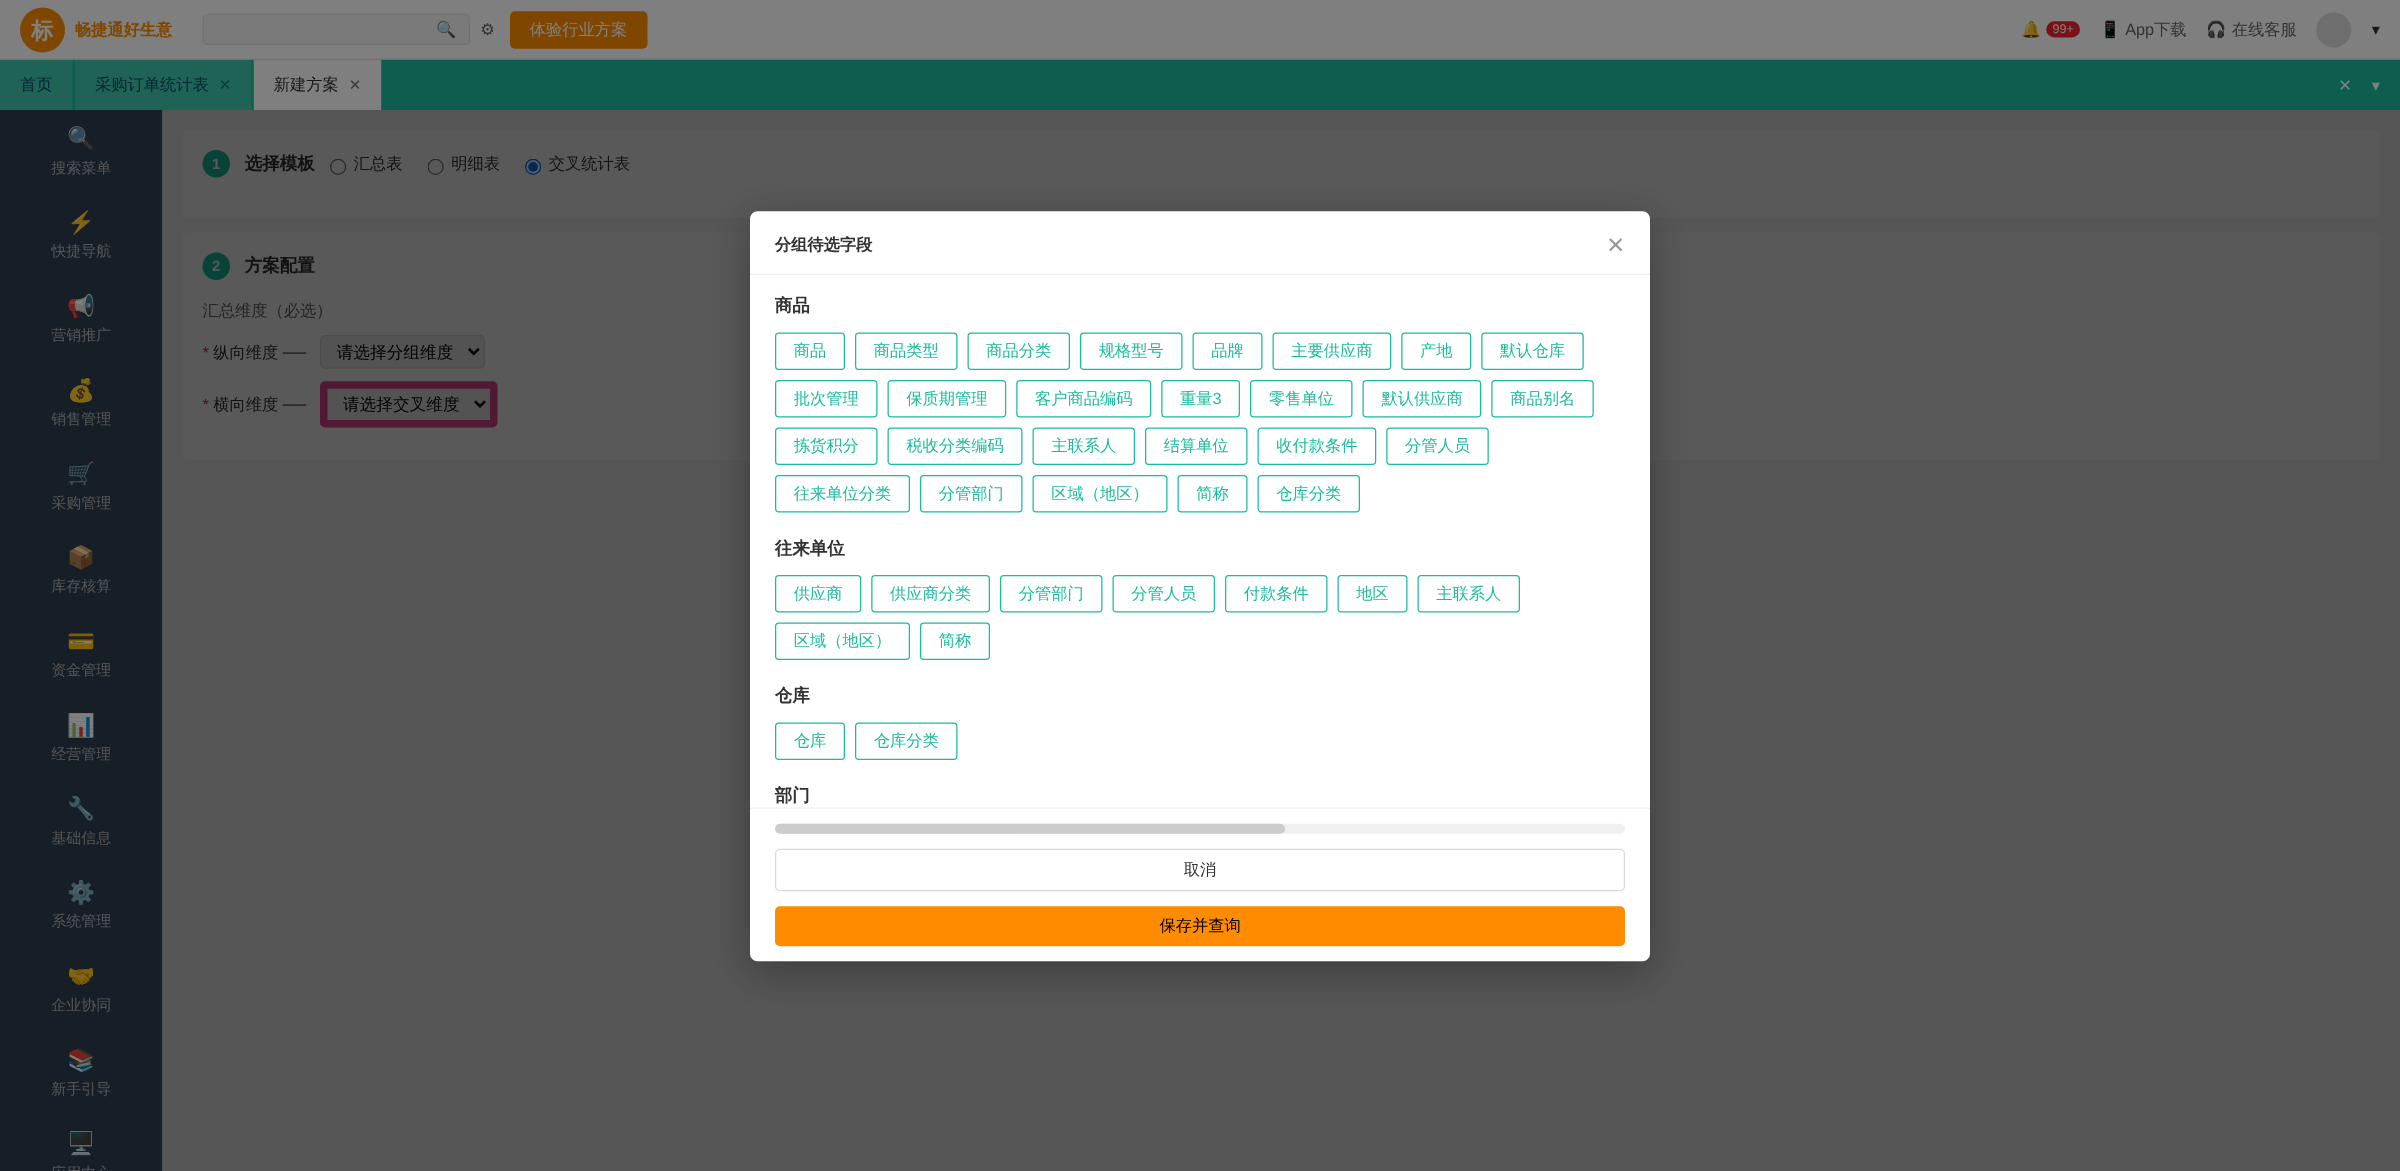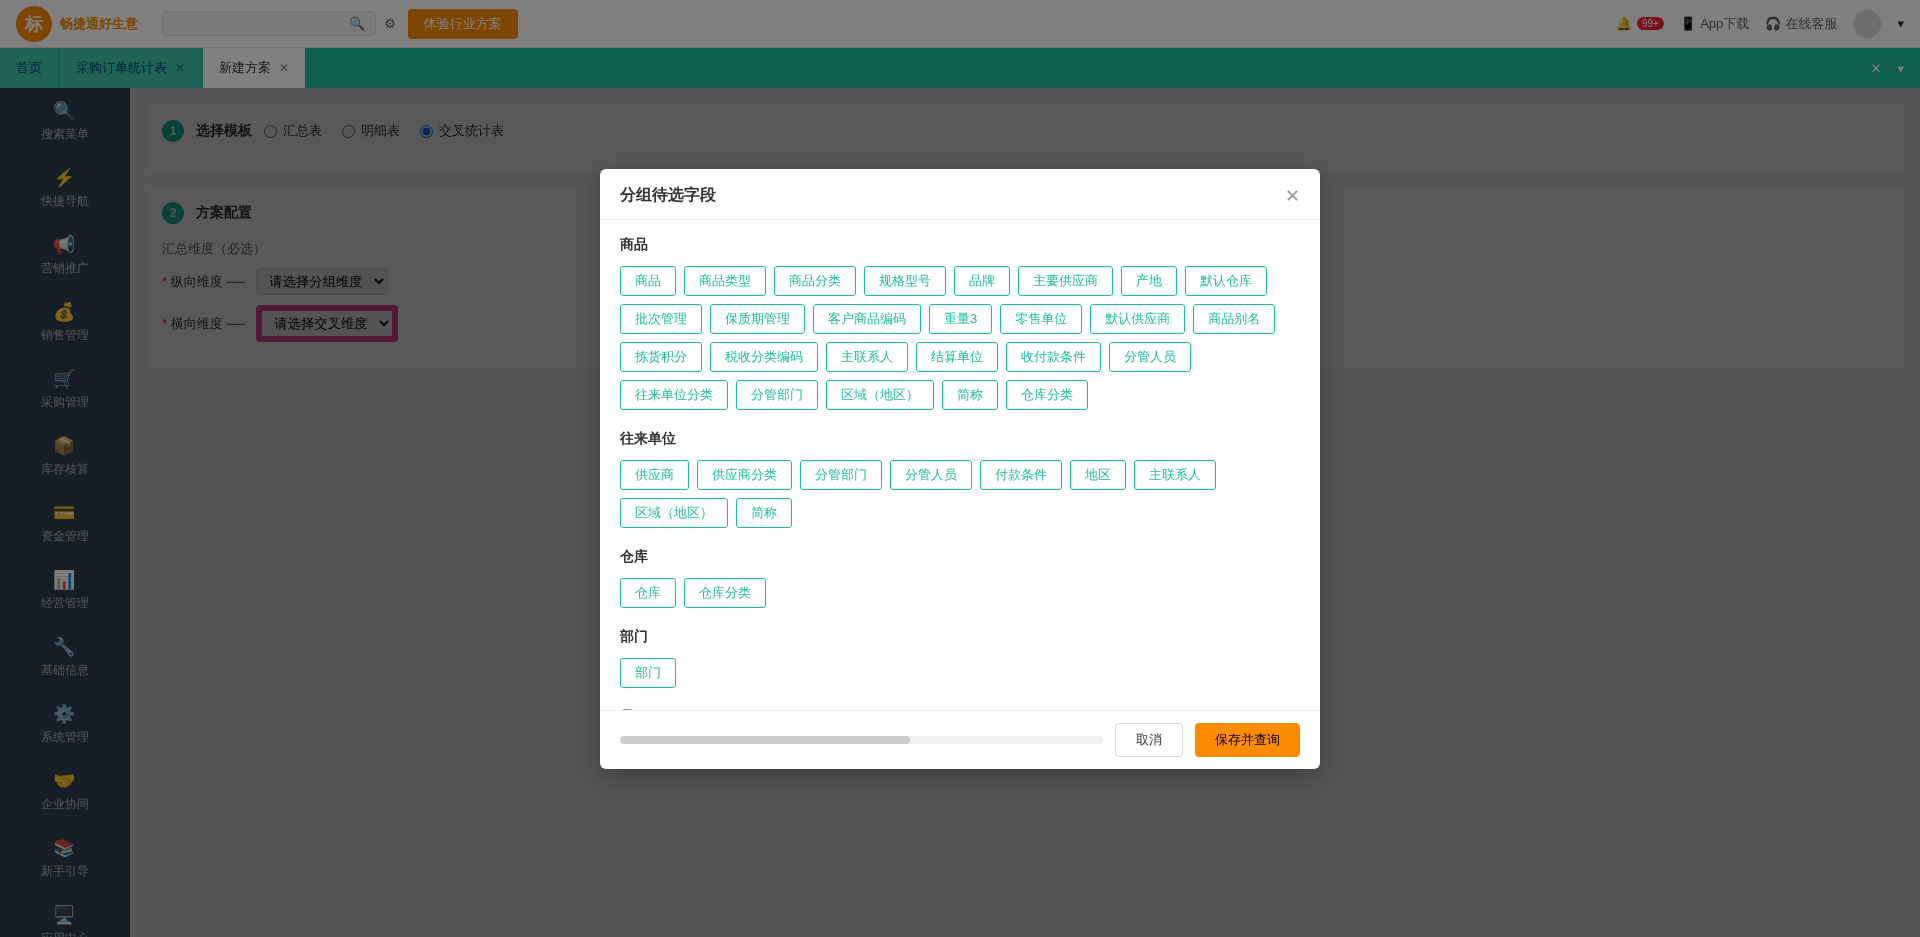--- a/index.html
+++ b/index.html
@@ -36,24 +36,24 @@
     .main { flex: 1; background: #f5f5f5; overflow: auto; padding: 16px; position: relative; }
     .page-title { font-size: 14px; color: #666; margin-bottom: 16px; }
     .form-section { background: #fff; border-radius: 4px; padding: 16px; margin-bottom: 12px; }
 
     
     .overlay { position: fixed; inset: 0; background: rgba(0,0,0,0.5); z-index: 100; display: flex; align-items: center; justify-content: center; }
 
     
     .modal { background: #fff; border-radius: 6px; width: 720px; max-height: 600px; display: flex; flex-direction: column; position: relative; box-shadow: 0 8px 32px rgba(0,0,0,0.3); }
     .modal-header { display: flex; align-items: center; justify-content: space-between; padding: 16px 20px 12px; border-bottom: 1px solid #f0f0f0; flex-shrink: 0; }
-    .modal-title { font-size: 16px; font-weight: bold; color: #333; }
+    .modal-title { font-size: 13px; font-weight: bold; color: #333; }
     .modal-close { cursor: pointer; font-size: 18px; color: #999; border: none; background: none; }
     .modal-body { flex: 1; overflow-y: auto; padding: 16px 20px; }
-    .modal-footer { padding: 12px 20px; border-top: 1px solid #f0f0f0; display: flex; justify-content: flex-end; gap: 12px; flex-shrink: 0; }
+    .modal-footer { padding: 12px 20px; border-top: 1px solid #f0f0f0; display: flex; justify-content: flex-end; gap: 12px; flex-shrink: 0; flex-direction: column; }
 
     
     .field-group { margin-bottom: 20px; }
     .field-group-title { font-size: 14px; font-weight: bold; color: #333; margin-bottom: 12px; }
     .field-tags { display: flex; flex-wrap: wrap; gap: 8px; }
     .field-tag { border: 1px solid #1abc9c; color: #1abc9c; border-radius: 3px; padding: 5px 14px; font-size: 13px; cursor: pointer; background: #fff; white-space: nowrap; }
 
     
     .btn-cancel { border: 1px solid #d9d9d9; background: #fff; color: #333; border-radius: 4px; padding: 7px 20px; font-size: 13px; cursor: pointer; }
     .btn-save { background: #ff8c00; color: #000000; border: none; border-radius: 4px; padding: 7px 20px; font-size: 13px; cursor: pointer; }
@@ -62,21 +62,21 @@
     .modal-body::-webkit-scrollbar { width: 6px; }
     .modal-body::-webkit-scrollbar-track { background: #f5f5f5; }
     .modal-body::-webkit-scrollbar-thumb { background: #ccc; border-radius: 3px; }
 
     
     .step-row { display: flex; align-items: center; gap: 12px; margin-bottom: 16px; }
     .step-num { background: #1abc9c; color: #fff; border-radius: 50%; width: 22px; height: 22px; display: flex; align-items: center; justify-content: center; font-size: 12px; font-weight: bold; flex-shrink: 0; }
     .step-label { font-size: 14px; font-weight: bold; color: #333; }
 
     .template-radios { display: flex; gap: 20px; align-items: center; }
-    .template-radio { display: flex; align-items: center; gap: 6px; cursor: pointer; font-size: 13px; }
+    .template-radio { display: flex; align-items: flex-end; gap: 6px; cursor: pointer; font-size: 13px; }
   </style>
 </head>
 <body>
 
 <div class="top-bar">
   <div class="logo">
     <div class="logo-icon">标</div>
     <div class="logo-text">畅捷通好生意</div>
   </div>
   <div class="top-search">

